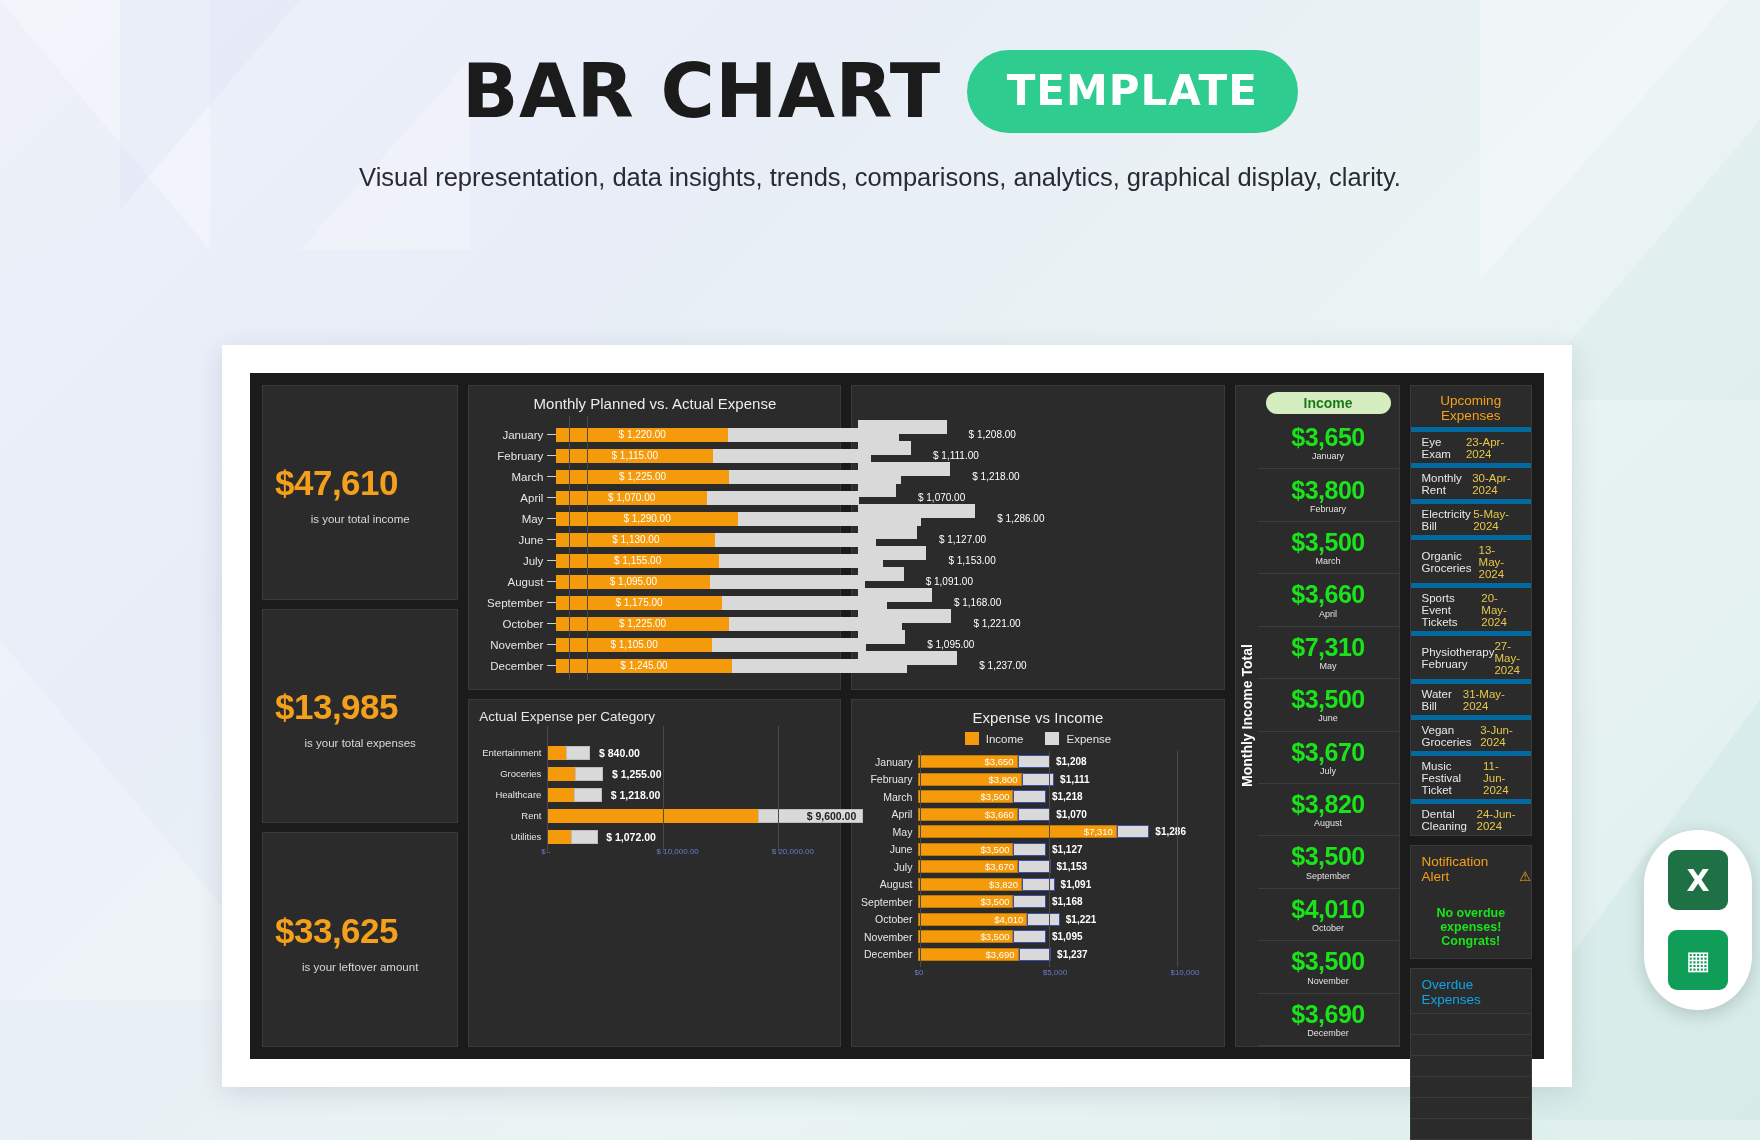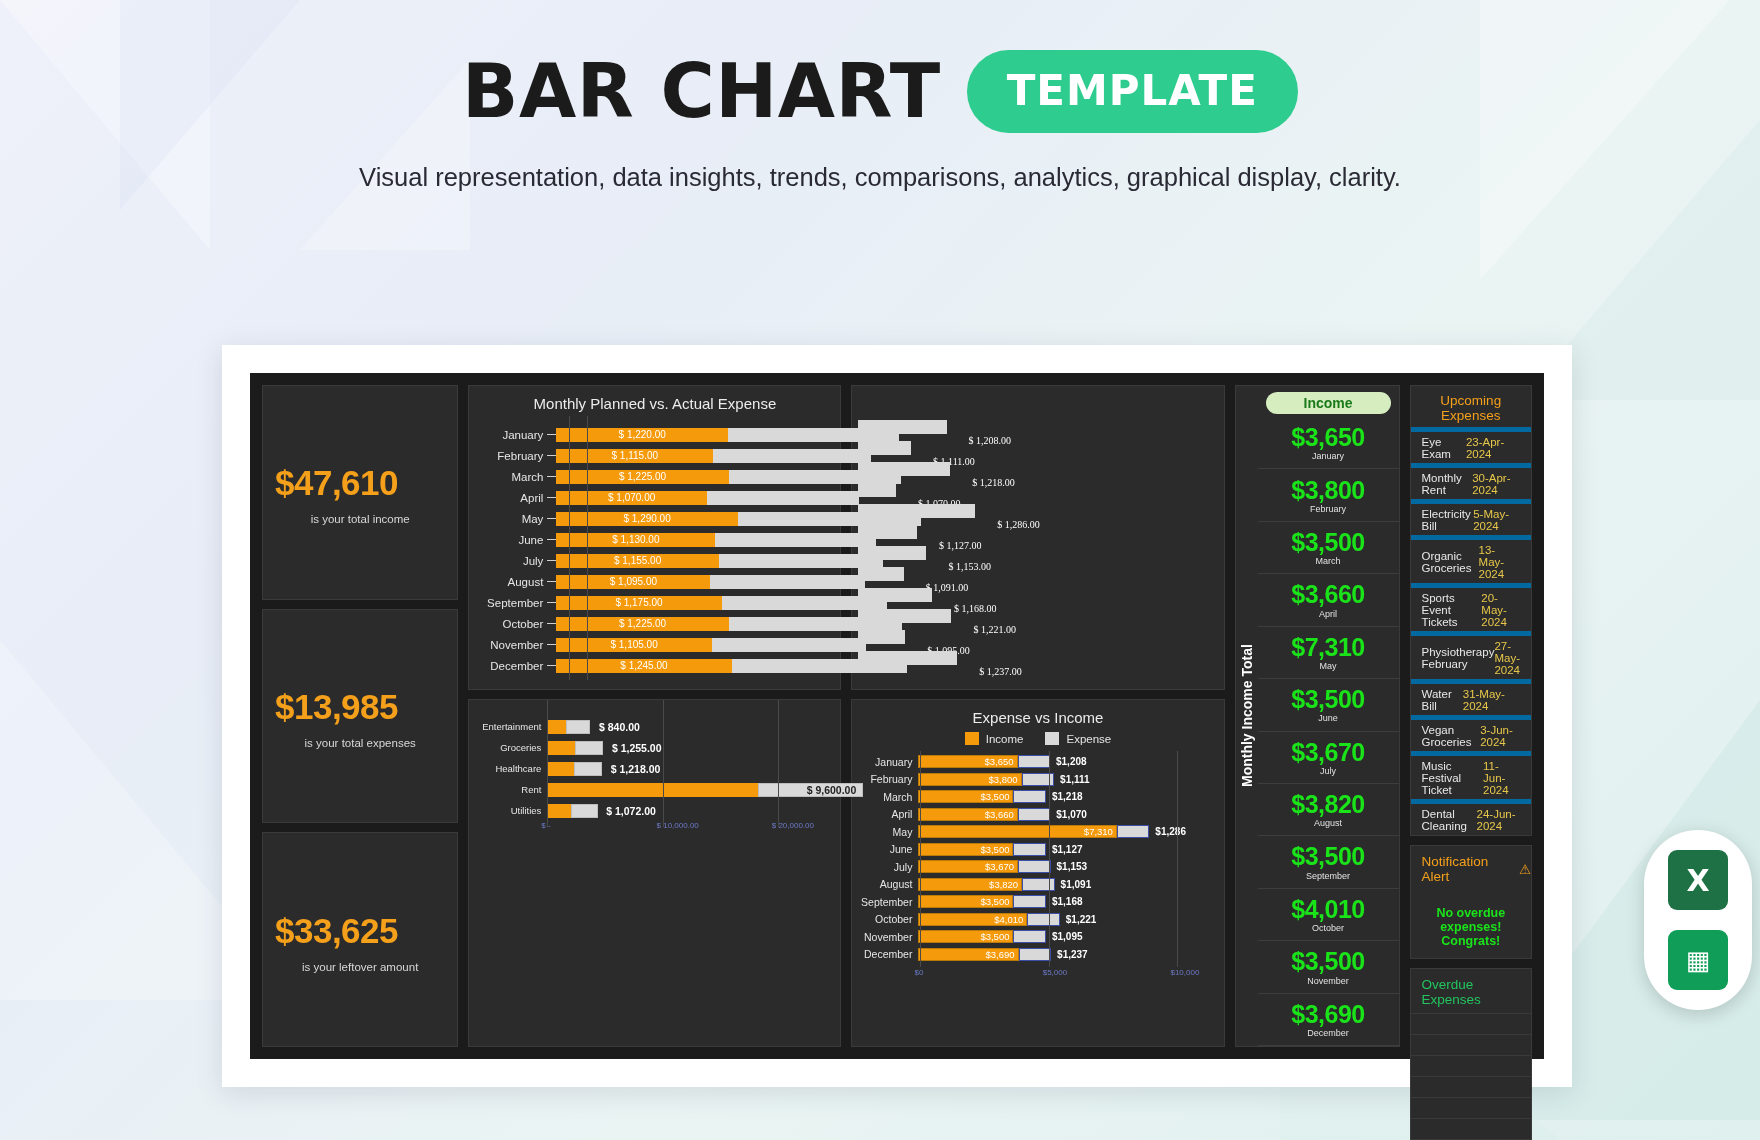--- a/index.html
+++ b/index.html
@@ -36,22 +36,22 @@
   .panel-h { color: #e8e8e8; font-size: 13.5px; padding: 9px 0 2px 10px; }
   
   .pa-rows { padding: 8px 10px 4px 6px; position: relative; }
   .pa-row { display: flex; align-items: center; height: 21px; }
   .pa-lab { width: 72px; text-align: right; color: #e6e6e6; font-size: 11.5px; padding-right: 4px; }
   .pa-dash { width: 9px; height: 1px; background: #cfcfcf; }
   .pa-track { flex: 1; position: relative; height: 14px; }
   .pa-plan { position: absolute; left: 0; top: 0; height: 14px; background: #f59a0b;
              color: #fff; font-size: 10px; display: flex; align-items: center; justify-content: center; }
   .pa-act { position: absolute; top: 0; height: 14px; background: #d9d9d9; }
-  .pa-actlab { position: absolute; top: 14px; height: 14px; display: flex; align-items: center;
-               color: #fff; font-size: 10px; white-space: nowrap; padding-left: 22px; font-family: Liberation Serif, serif; }
+  .pa-actlab { position: absolute; top: 8px; height: 14px; display: flex; align-items: center;
+               color: #fff; font-size: 10px; white-space: nowrap; padding-left: 22px; }
   .grid-v { position: absolute; top: 0; bottom: 0; width: 1px; background: #4a4a4a; }
   
   .avg-body { display: flex; align-items: center; padding: 2px 12px 10px; }
   .avg-val { color: #f5a01b; font-size: 35px; font-weight: 700; flex: 0 0 auto; padding-left: 26px; }
   .avg-note { color: #e0e0e0; font-size: 10.5px; font-style: italic; margin-left: 30px; line-height: 1.25; }
   
   .cat-rows { padding: 16px 10px 6px 6px; position: relative; }
   .cat-row { display: flex; align-items: center; height: 21px; }
   .cat-lab { width: 72px; text-align: right; color: #e6e6e6; font-size: 9.5px; padding-right: 6px; }
   .cat-track { flex: 1; position: relative; height: 14px; }
@@ -87,23 +87,23 @@
               justify-content: center; border-bottom: 1px solid #3d3d3d; }
   .inc-v { color: #1ae31a; font-size: 25px; font-weight: 700; letter-spacing: -.5px; line-height: 1.05; }
   .inc-m { color: #e2e2e2; font-size: 9px; margin-top: 1px; }
   
   .col5 { flex: 1; display: flex; flex-direction: column; gap: 9px; }
   .ue-title { color: #f5a01b; font-size: 13.5px; text-align: center; padding: 7px 0 4px; }
   .ue-row { display: flex; justify-content: space-between; align-items: center;
             border-top: 5px solid #0369a1; padding: 3.5px 11px; }
   .ue-name { color: #e8e8e8; font-size: 11.5px; }
   .ue-date { color: #e8c84a; font-size: 11.5px; }
-  .na-title { color: #f5a01b; font-size: 13.5px; padding: 8px 0 0 11px; display: flex; gap: 7px; align-items: center; }
+  .na-title { color: #f5a01b; font-size: 13.5px; padding: 8px 0 0 11px; display: flex; gap: 7px; align-items: flex-end; }
   .na-msg { color: #1ae31a; font-size: 12.5px; font-weight: 700; text-align: center; padding: 22px 0 10px; }
-  .ov-title { color: #22c55e; font-size: 13.5px; padding: 8px 0 0 11px; }
+  .ov-title { color: #0ea5e9; font-size: 13.5px; padding: 8px 0 0 11px; }
   .ov-rows { padding-top: 6px; }
   .ov-r { height: 21px; border-top: 1px solid #3a3a3a; }
   
   .badges { position: absolute; right: 8px; bottom: 130px; width: 108px; height: 180px;
             background: #fff; border-radius: 54px; box-shadow: 0 4px 18px rgba(0,0,0,.18);
             display: flex; flex-direction: column; align-items: center; justify-content: space-evenly; z-index: 6; }
   .badge { width: 60px; height: 60px; border-radius: 9px; display: flex;
            align-items: center; justify-content: center; color: #fff;
            font-weight: 700; font-size: 30px; font-family: "DejaVu Sans", sans-serif; }
 </style>
@@ -247,20 +247,21 @@
                 <div class="pa-plan" style="width:63.910000000000004%">$ 1,245.00</div>
               </div>
             </div>
             <div class="grid-v" style="left: 99.15px;"></div>
             <div class="grid-v" style="left: 117.3px;"></div>
           </div>
     </div>
 
 
     <div class="panel" style="flex:1;">
+      <div class="panel-h">Actual Expense per Category</div>
       <div class="cat-rows" id="cat-rows">
             <div class="cat-row">
               <div class="cat-lab">Entertainment</div>
               <div class="cat-track">
                 <div class="cat-a" style="width:6.510000000000001%"></div>
                 <div class="cat-b" style="left:6.510000000000001%;width:8.73%"></div>
                 <div class="cat-val" style="left:18.240000000000002%;color:#fff">$ 840.00</div>
               </div>
             </div>
             <div class="cat-row">

